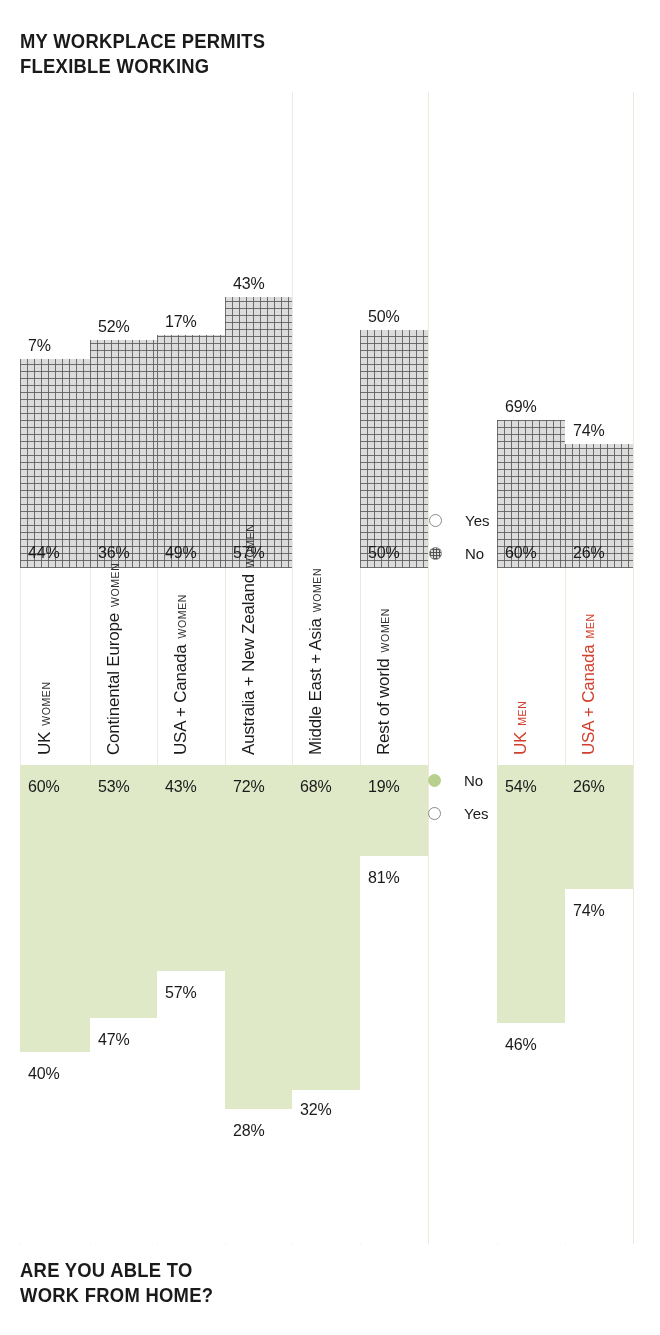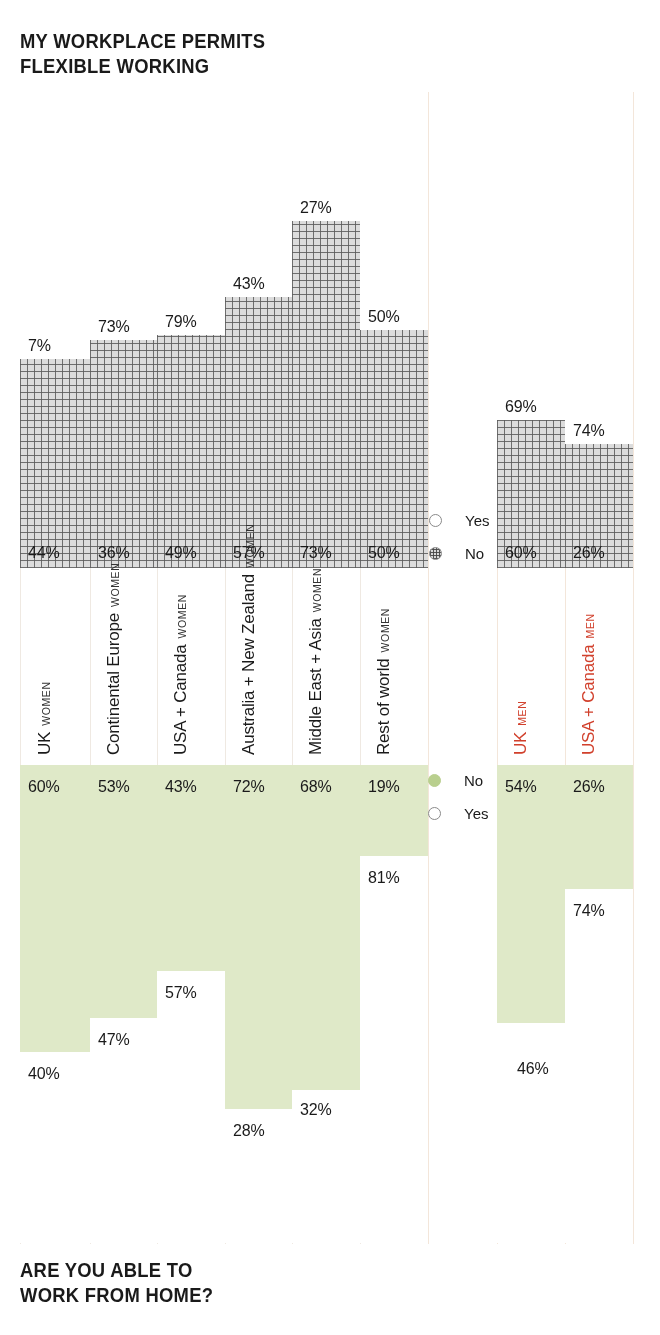--- a/index.html
+++ b/index.html
@@ -144,40 +144,34 @@
 <div class="panel" id="panel-top">
     <div class="col" style="left: 20px; width: 70px;">
       <div class="seg-white" style="top: 0px; height: 267px;"></div>
       <div class="seg-hatch" style="top: 267px; height: 209px;"></div>
       <div class="val" style="left: 8px; top: 245px;">7%</div>
       <div class="val" style="left: 8px; bottom: 6px;">44%</div>
     </div>
     <div class="col" style="left: 90px; width: 67px;">
       <div class="seg-white" style="top: 0px; height: 248px;"></div>
       <div class="seg-hatch" style="top: 248px; height: 228px;"></div>
-      <div class="val" style="left: 8px; top: 226px;">73%</div>
+      <div class="val" style="left: 8px; top: 226px;">52%</div>
       <div class="val" style="left: 8px; bottom: 6px;">36%</div>
     </div>
     <div class="col" style="left: 157px; width: 68px;">
       <div class="seg-white" style="top: 0px; height: 243px;"></div>
       <div class="seg-hatch" style="top: 243px; height: 233px;"></div>
-      <div class="val" style="left: 8px; top: 221px;">79%</div>
+      <div class="val" style="left: 8px; top: 221px;">17%</div>
       <div class="val" style="left: 8px; bottom: 6px;">49%</div>
     </div>
     <div class="col" style="left: 225px; width: 67px;">
       <div class="seg-white" style="top: 0px; height: 205px;"></div>
       <div class="seg-hatch" style="top: 205px; height: 271px;"></div>
       <div class="val" style="left: 8px; top: 183px;">43%</div>
       <div class="val" style="left: 8px; bottom: 6px;">57%</div>
-    </div>
-    <div class="col" style="left: 292px; width: 68px;">
-      <div class="seg-white" style="top: 0px; height: 129px;"></div>
-      <div class="seg-hatch" style="top: 129px; height: 347px;"></div>
-      <div class="val" style="left: 8px; top: 107px;">27%</div>
-      <div class="val" style="left: 8px; bottom: 6px;">73%</div>
     </div>
     <div class="col" style="left: 360px; width: 68px;">
       <div class="seg-white" style="top: 0px; height: 238px;"></div>
       <div class="seg-hatch" style="top: 238px; height: 238px;"></div>
       <div class="val" style="left: 8px; top: 216px;">50%</div>
       <div class="val" style="left: 8px; bottom: 6px;">50%</div>
     </div>
     <div class="col" style="left: 497px; width: 68px;">
       <div class="seg-white" style="top: 0px; height: 328px;"></div>
       <div class="seg-hatch" style="top: 328px; height: 148px;"></div>
@@ -288,21 +282,21 @@
     <div class="col" style="left: 360px; width: 68px;">
       <div class="seg-green" style="top: 0px; height: 91px;"></div>
       <div class="seg-white" style="top: 91px; height: 387px;"></div>
       <div class="val" style="left: 8px; top: 13px;">19%</div>
       <div class="val" style="left: 8px; top: 104px;">81%</div>
     </div>
     <div class="col" style="left: 497px; width: 68px;">
       <div class="seg-green" style="top: 0px; height: 258px;"></div>
       <div class="seg-white" style="top: 258px; height: 220px;"></div>
       <div class="val" style="left: 8px; top: 13px;">54%</div>
-      <div class="val" style="left: 20px; top: 271px; margin-top: 24px;">46%</div>
+      <div class="val" style="left: 8px; top: 271px;">46%</div>
     </div>
     <div class="col" style="left: 565px; width: 68px;">
       <div class="seg-green" style="top: 0px; height: 124px;"></div>
       <div class="seg-white" style="top: 124px; height: 354px;"></div>
       <div class="val" style="left: 8px; top: 13px;">26%</div>
       <div class="val" style="left: 8px; top: 137px;">74%</div>
     </div>
   </div>
 
 <div class="legend" id="legend-bottom">

